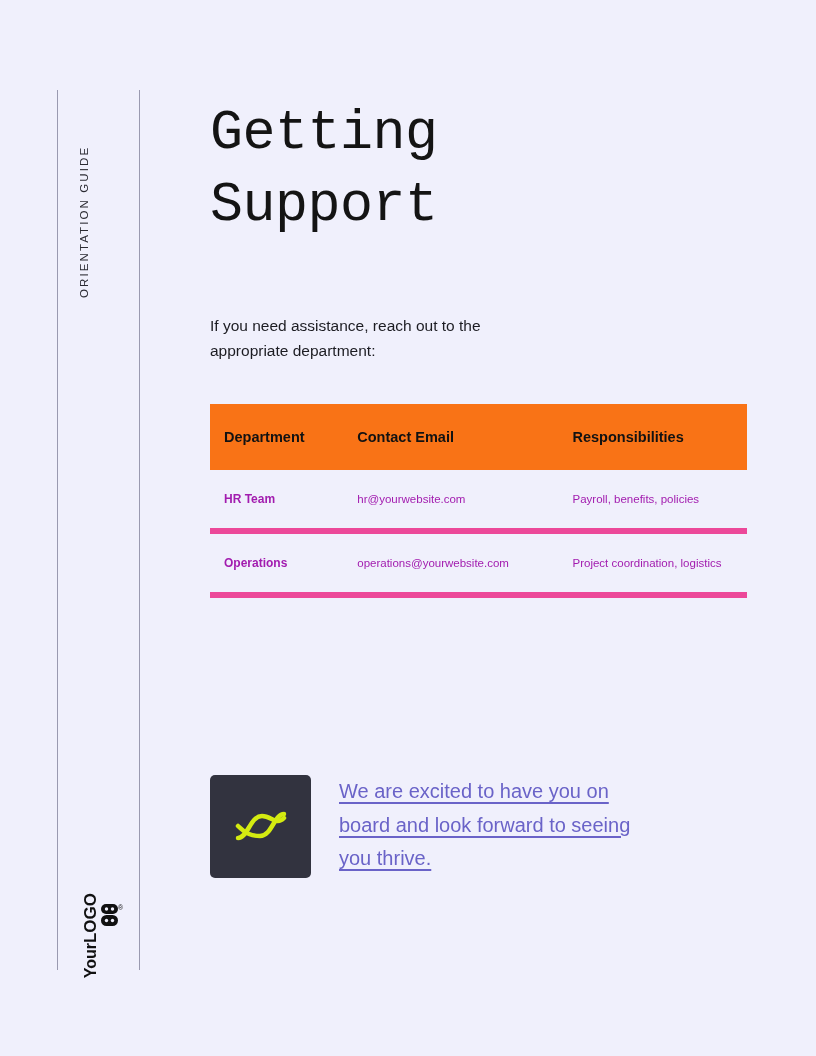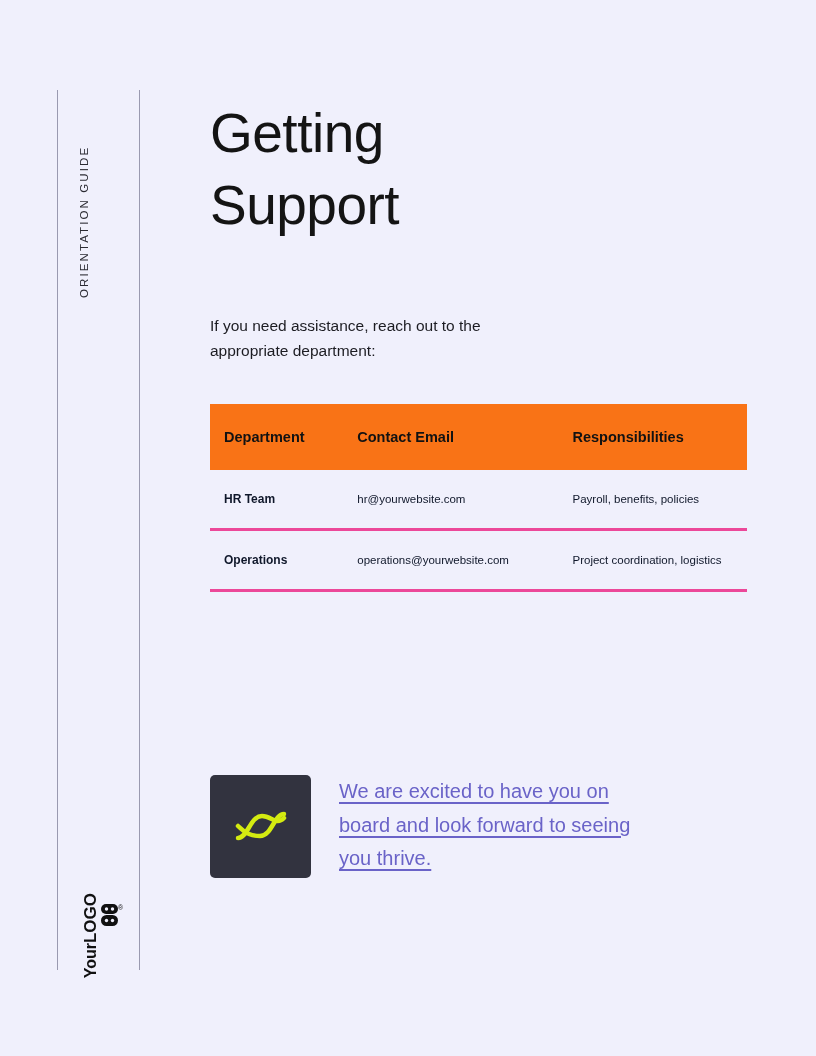--- a/index.html
+++ b/index.html
@@ -96,21 +96,21 @@
     position: absolute;
     left: 210px;
     top: 0;
     width: 560px;
   }
 
   .title {
     position: absolute;
     top: 98px;
     left: 0;
-    font-family: Liberation Sans, sans-serif;
+    font-family: Liberation Mono, monospace;
     font-size: 55px;
     line-height: 1.3;
     letter-spacing: -0.5px;
     color: #141414;
     font-weight: normal;
     margin: 0;
     white-space: pre-line;
   }
 
   .intro {
@@ -140,23 +140,23 @@
     padding: 20px 0 20px 0;
     height: 26px;
     vertical-align: middle;
   }
   .table thead th.c1 { padding-left: 14px; width: 130px; }
   .table thead th.c2 { padding-left: 14px; width: 215px; }
   .table thead th.c3 { padding-left: 14px; width: 192px; }
 
   .table tbody td {
     font-size: 11.5px;
-    color: #0f172a;
+    color: #a21caf;
     padding: 22px 0 22px 0;
-    border-bottom: 3px solid #ec4899;
+    border-bottom: 6px solid #ec4899;
     vertical-align: middle;
   }
   .table tbody td.c1 {
     padding-left: 14px;
     font-weight: bold;
     font-size: 12px;
   }
   .table tbody td.c2 { padding-left: 14px; }
   .table tbody td.c3 { padding-left: 14px; }
 

